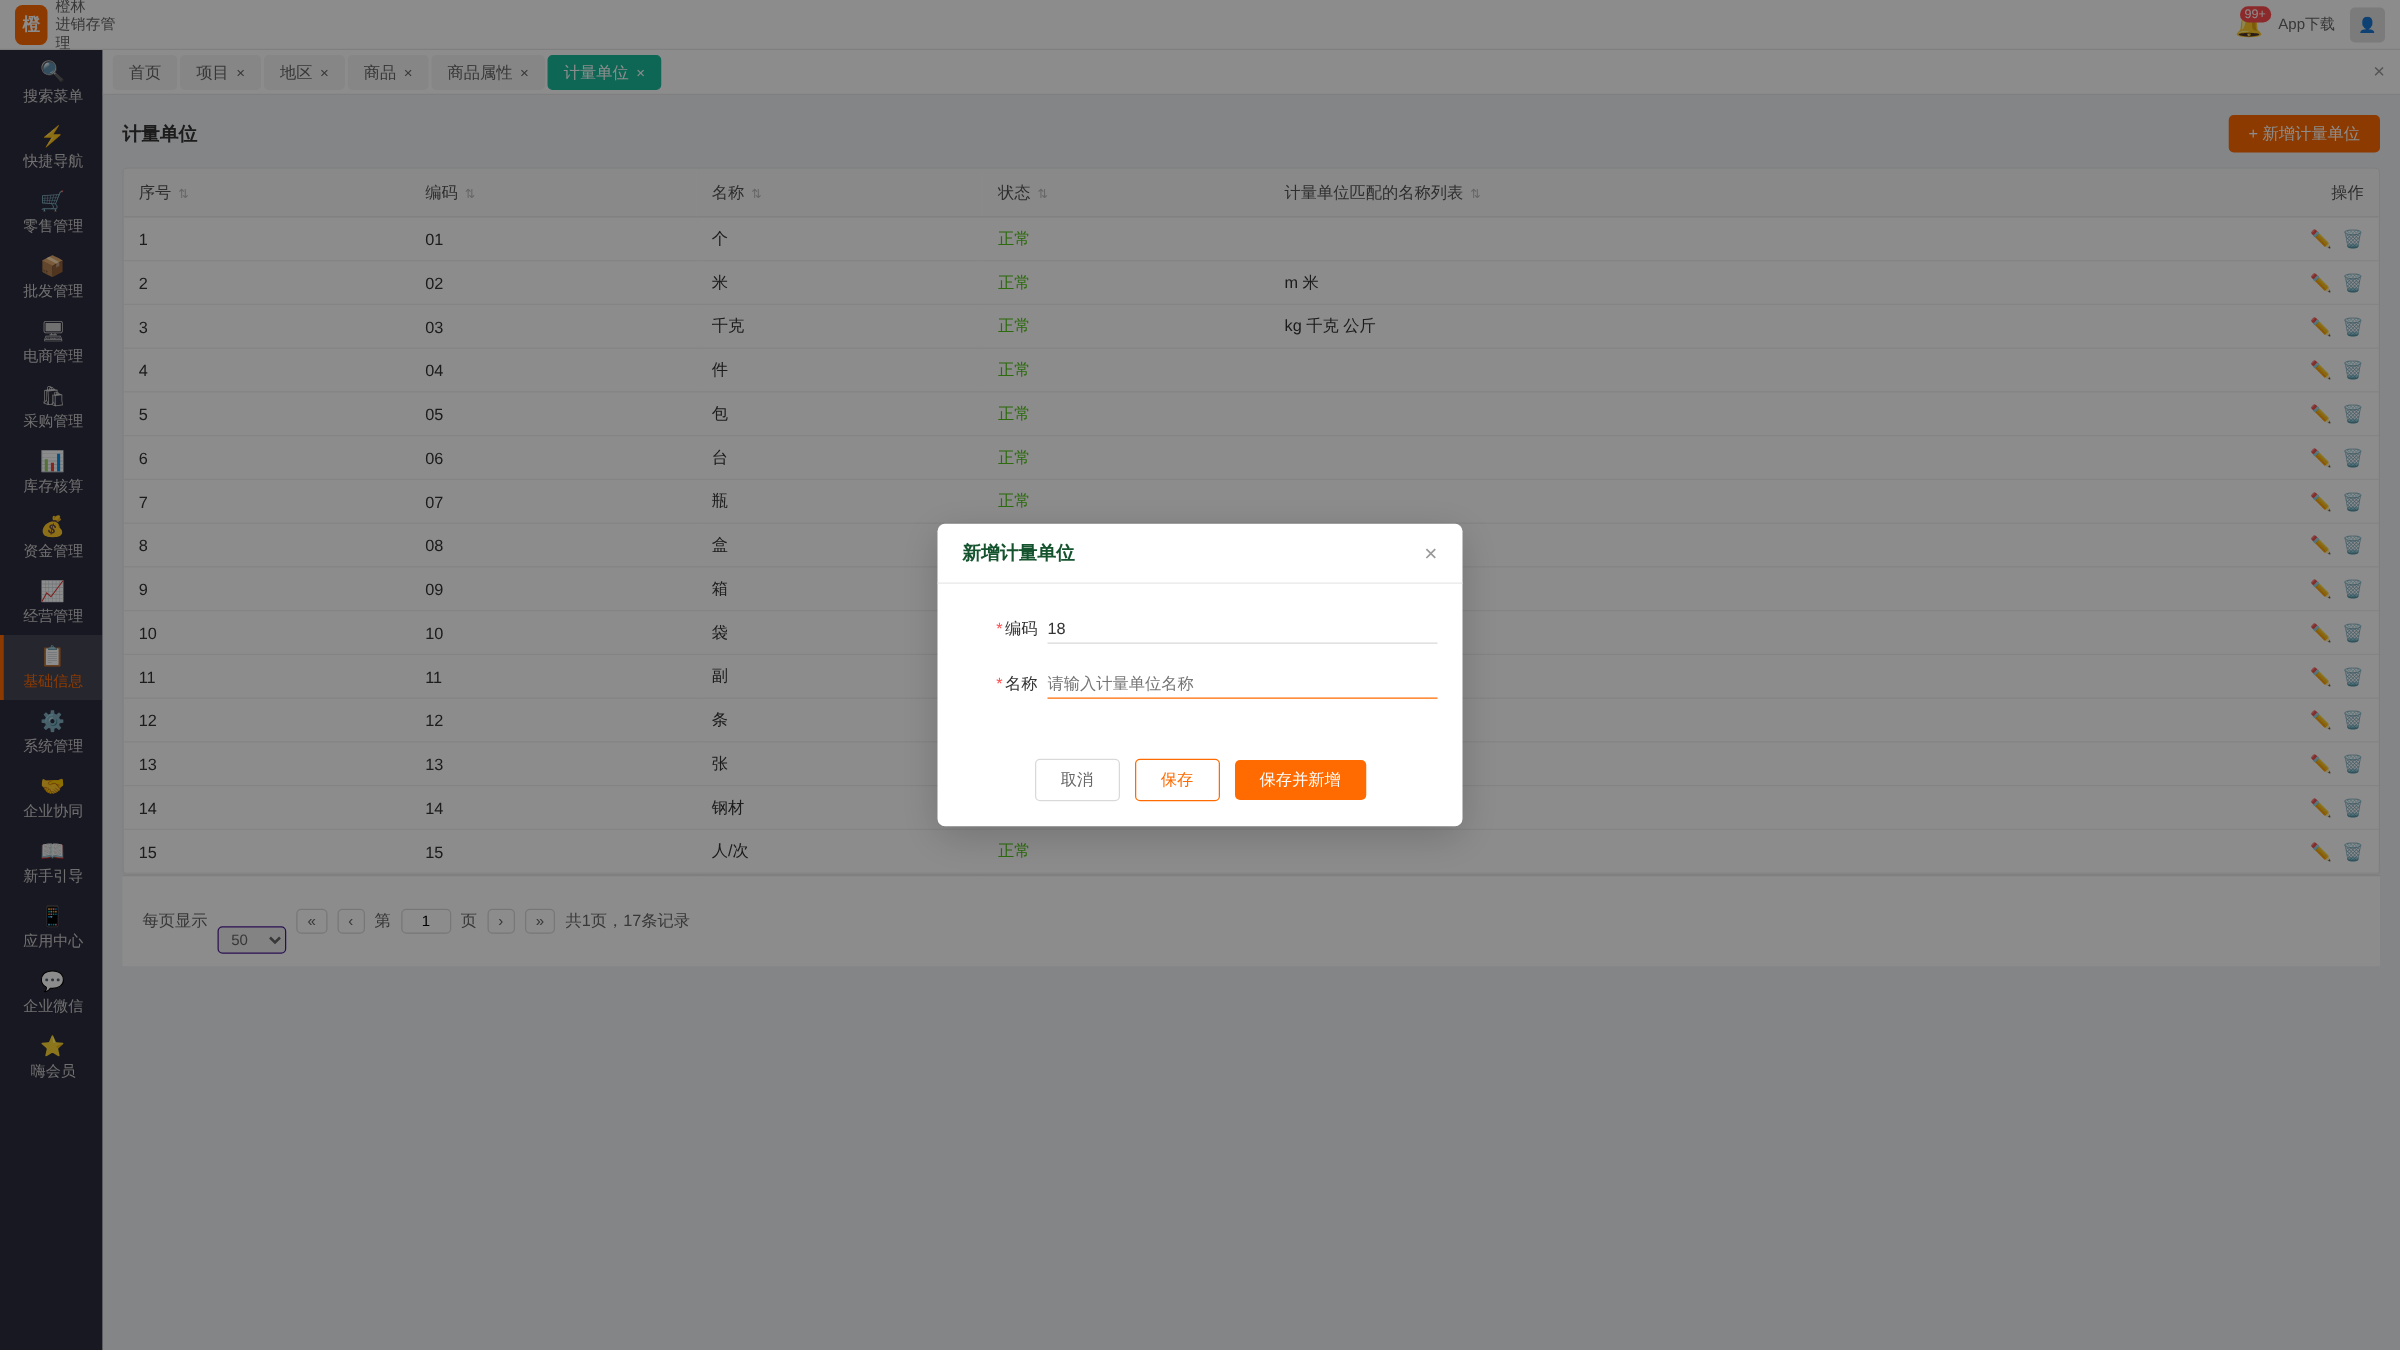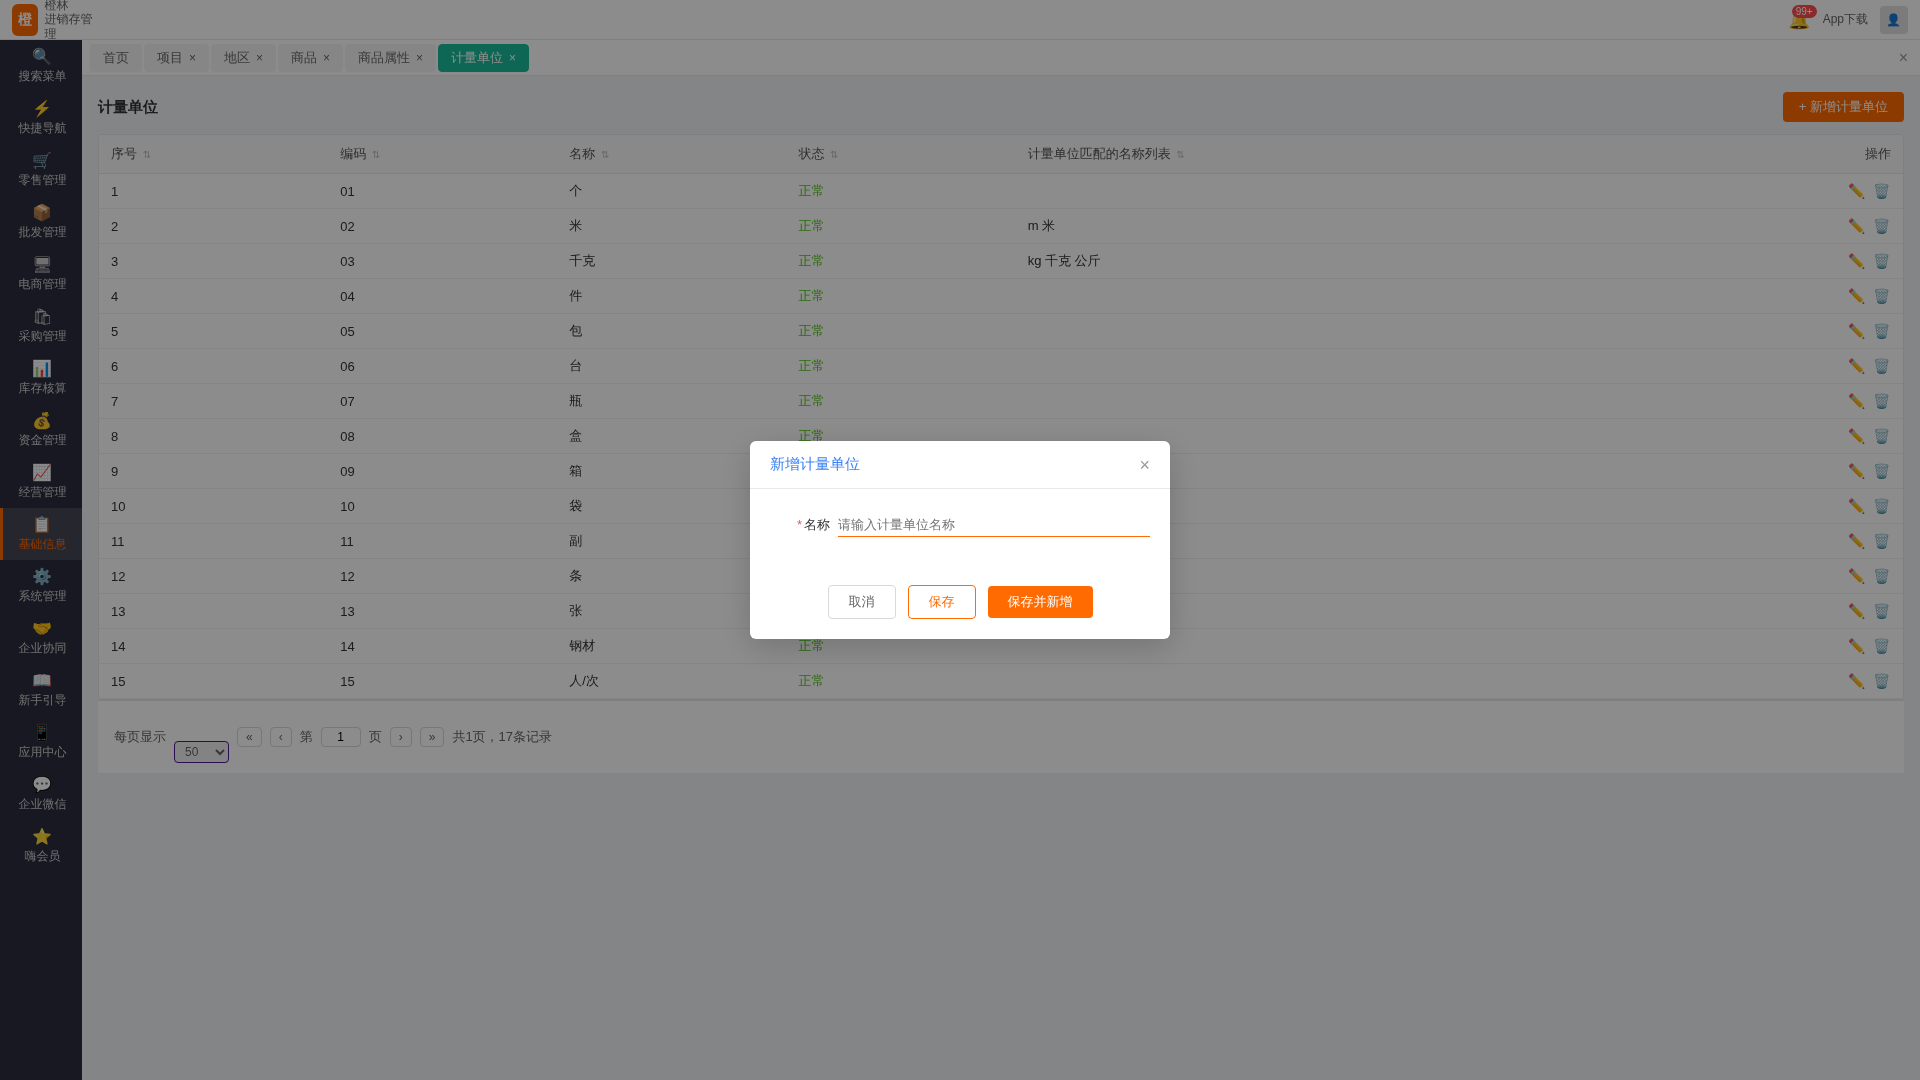--- a/index.html
+++ b/index.html
@@ -55,21 +55,21 @@
     
     .pagination { display: flex; align-items: center; justify-content: flex-start; padding: 10px 16px; background: #fff; border-top: 1px solid #e8e8e8; gap: 8px; font-size: 13px; color: #666; }
     .page-btn { padding: 2px 8px; border: 1px solid #d9d9d9; border-radius: 4px; cursor: pointer; background: #fff; font-size: 12px; color: #666; }
     .page-size-select { border: 1px solid #4c1d95; border-radius: 4px; padding: 2px 6px; font-size: 12px; color: #666; margin-top: 30px; }
     .page-input { width: 40px; border: 1px solid #d9d9d9; border-radius: 4px; padding: 2px 4px; font-size: 12px; text-align: center; }
 
     
     .modal-overlay { position: fixed; inset: 0; background: rgba(0,0,0,0.45); display: flex; align-items: center; justify-content: center; z-index: 1000; }
     .modal { background: #fff; border-radius: 6px; width: 420px; box-shadow: 0 8px 32px rgba(0,0,0,0.18); }
     .modal-header { display: flex; align-items: center; justify-content: space-between; padding: 14px 20px; border-bottom: 1px solid #e8e8e8; }
-    .modal-title { font-size: 15px; font-weight: 400; color: #3b82f6; }
+    .modal-title { font-size: 15px; font-weight: 700; color: #14532d; }
     .modal-close { cursor: pointer; color: #999; font-size: 18px; background: none; border: none; line-height: 1; }
     .modal-body { padding: 24px 20px 16px; }
     .form-row { display: flex; align-items: center; margin-bottom: 20px; }
     .form-label { font-size: 13px; color: #333; width: 60px; text-align: right; margin-right: 8px; flex-shrink: 0; }
     .form-label .required { color: #ff4d4f; margin-right: 2px; }
     .form-input { flex: 1; border: none; border-bottom: 1px solid #d9d9d9; padding: 4px 0; font-size: 13px; color: #333; outline: none; }
     .form-input.active-border { border-bottom-color: #ff6b00; }
     .modal-footer { display: flex; align-items: center; justify-content: center; gap: 12px; padding: 12px 20px 20px; }
     .btn-cancel { padding: 7px 20px; border: 1px solid #d9d9d9; border-radius: 4px; background: #fff; color: #666; cursor: pointer; font-size: 13px; }
     .btn-save { padding: 7px 20px; border: 1px solid #ff6b00; border-radius: 4px; background: #fff; color: #ff6b00; cursor: pointer; font-size: 13px; }
@@ -434,20 +434,26 @@
 
 <div class="modal-overlay">
   <div class="modal">
     <div class="modal-header">
       <span class="modal-title">新增计量单位</span>
       <button class="modal-close">×</button>
     </div>
     <div class="modal-body">
       <div class="form-row">
         <label class="form-label">
+          <span class="required">*</span><span>编码</span>
+        </label>
+        <input class="form-input" type="text" value="18" style="">
+      </div>
+      <div class="form-row">
+        <label class="form-label">
           <span class="required">*</span><span>名称</span>
         </label>
         <input class="form-input active-border" type="text" placeholder="请输入计量单位名称" style="">
       </div>
     </div>
     <div class="modal-footer">
       <button class="btn-cancel">取消</button>
       <button class="btn-save">保存</button>
       <button class="btn-save-new">保存并新增</button>
     </div>

